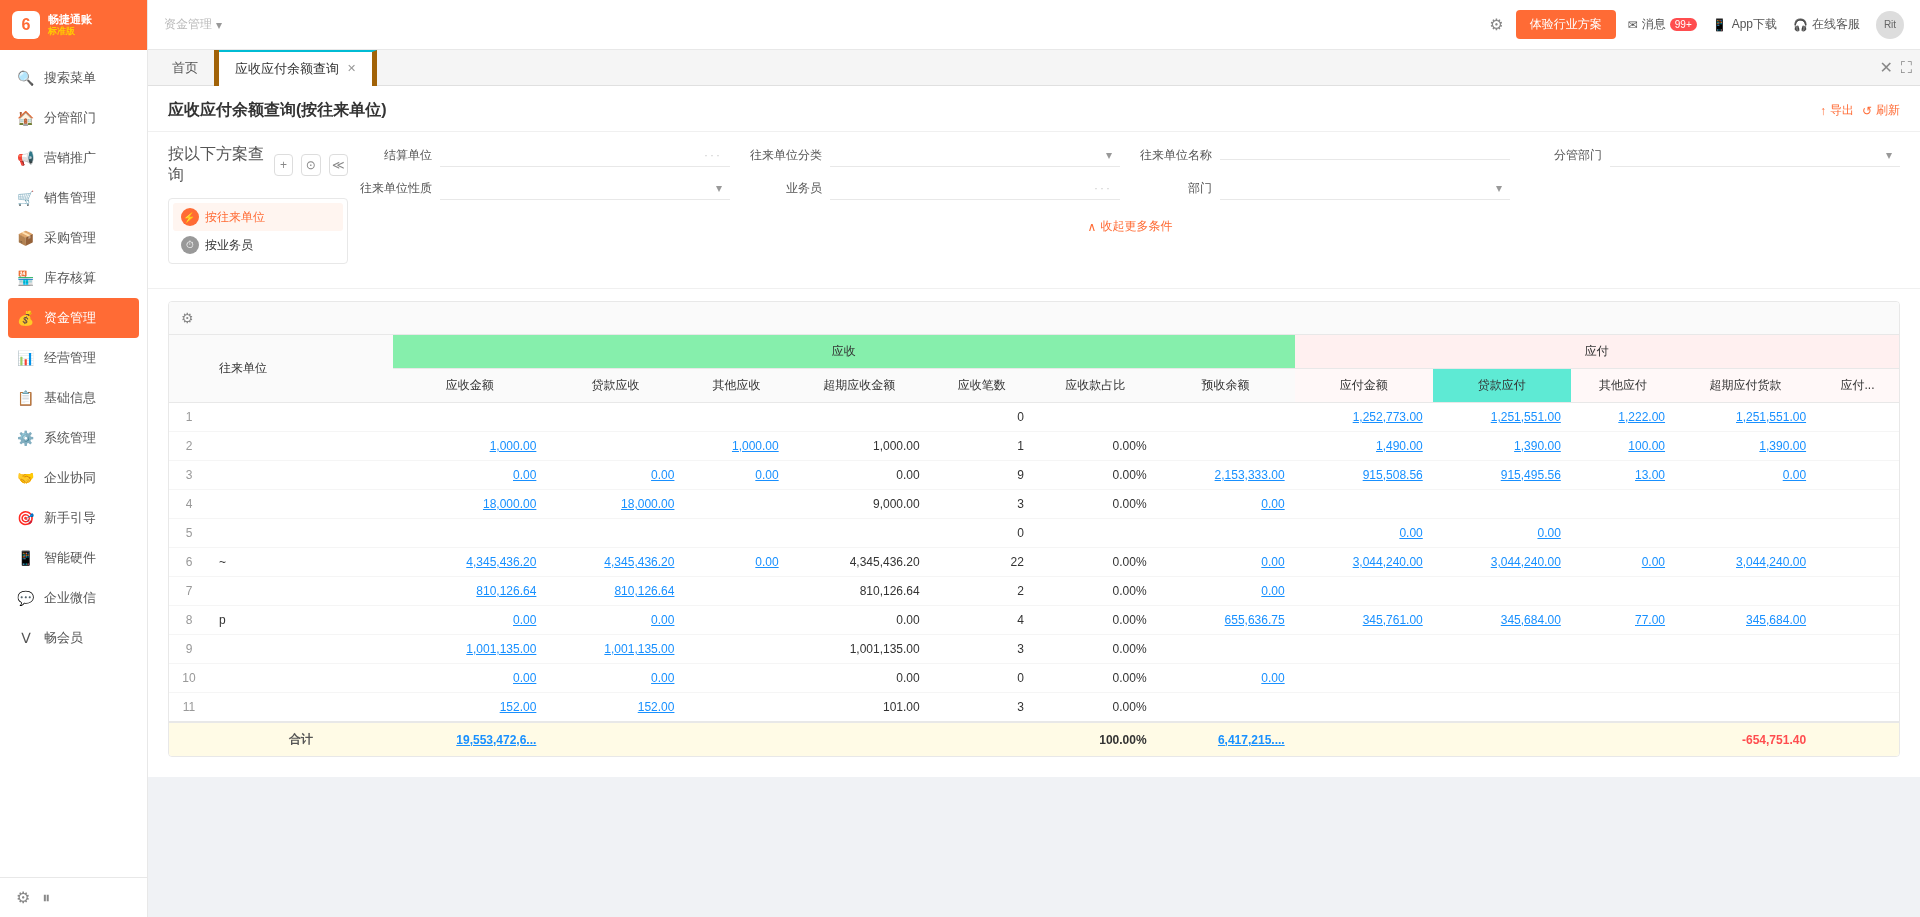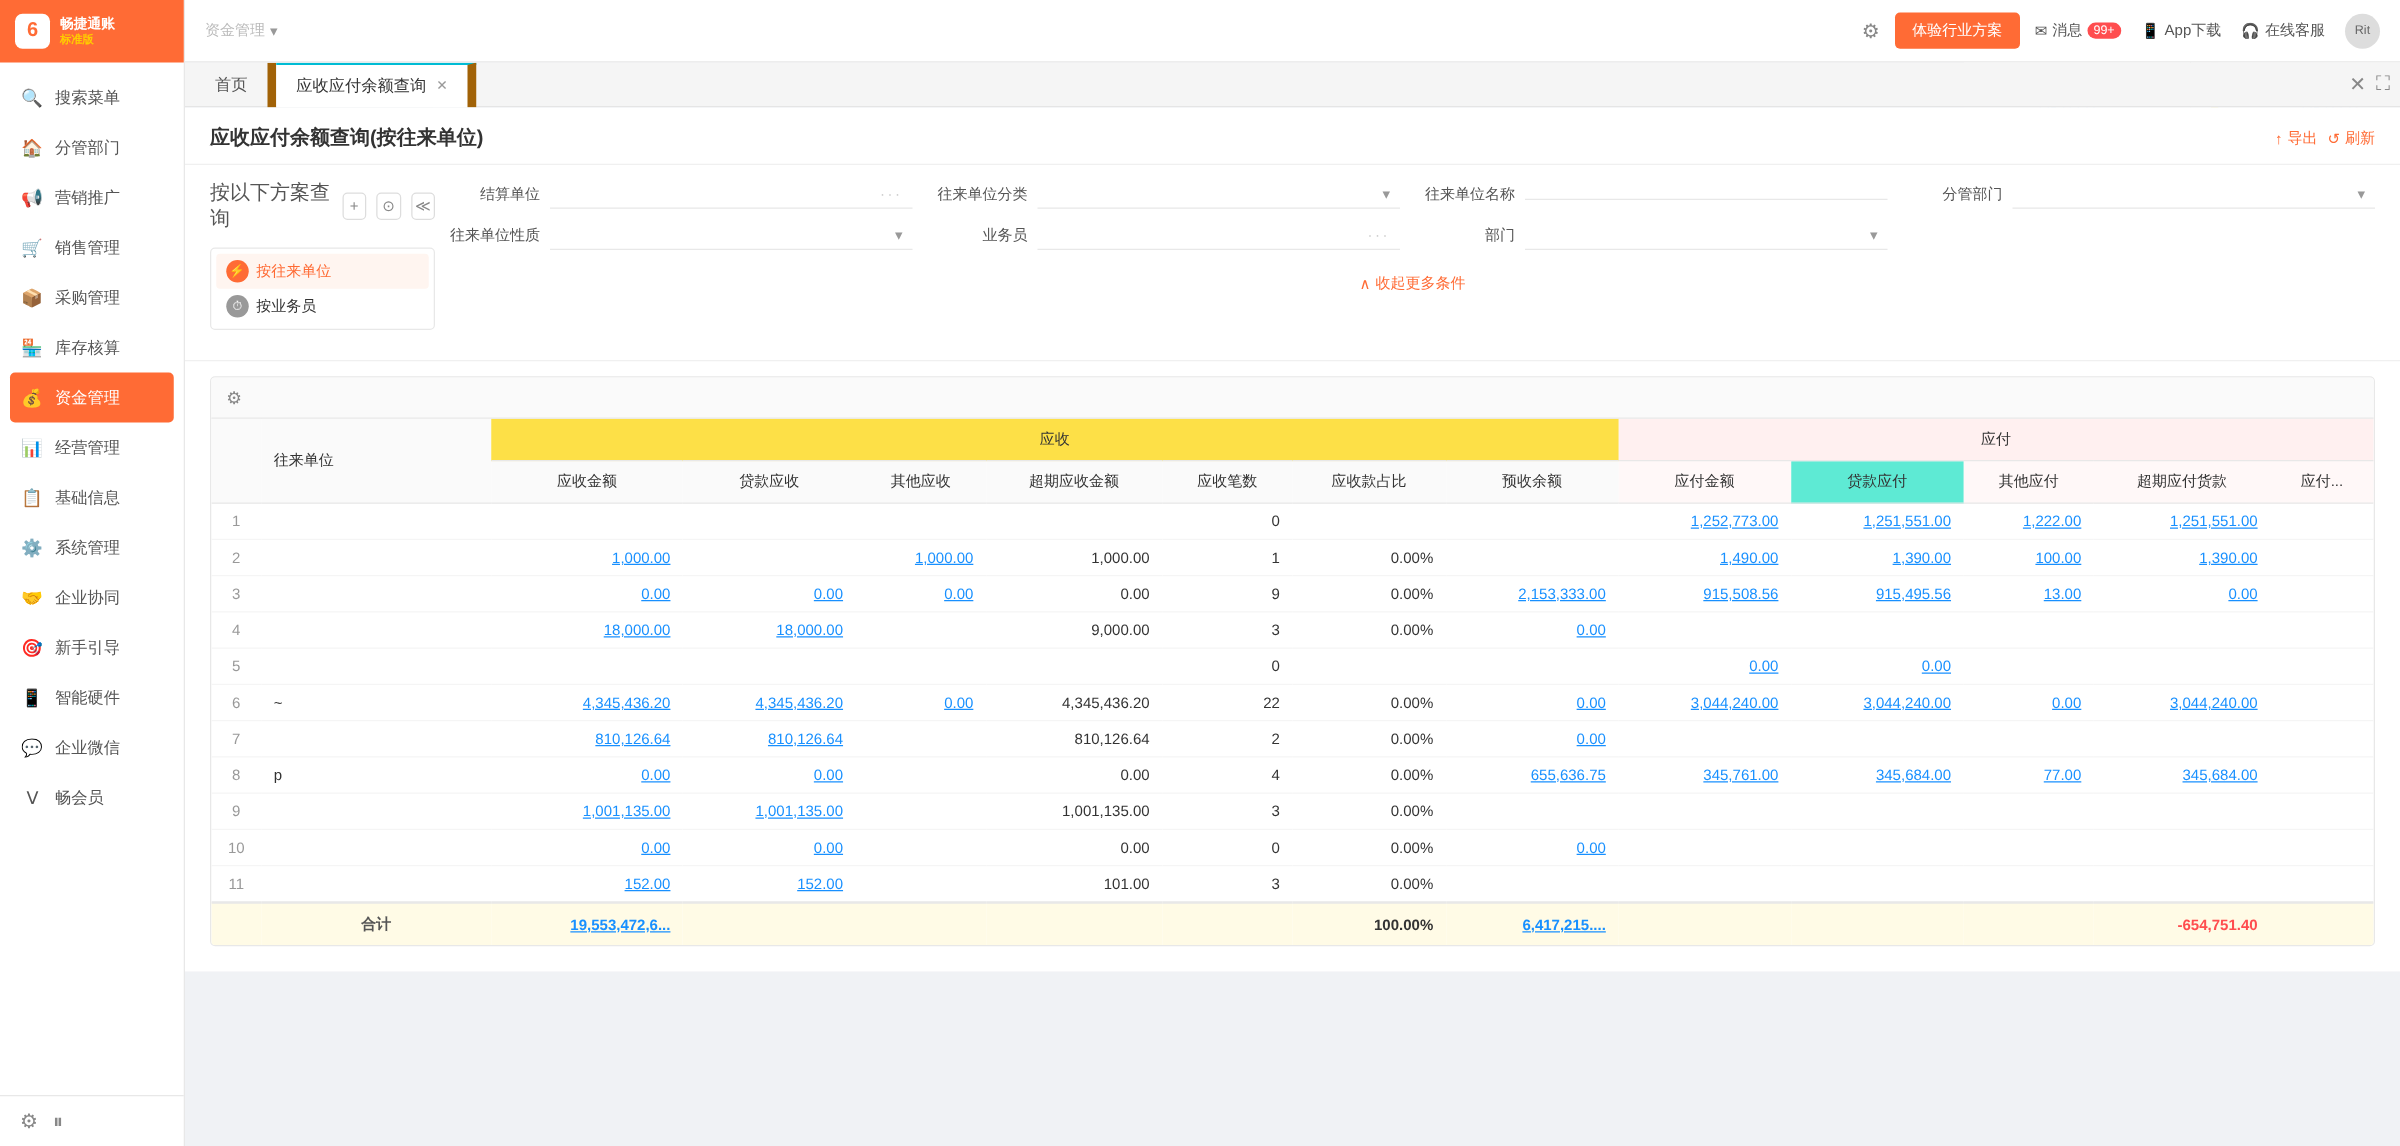--- a/index.html
+++ b/index.html
@@ -61,21 +61,21 @@
     }
     
     
     .tab-bar {
       background: #f5f5f5; border-bottom: 1px solid #e0e0e0;
       display: flex; align-items: center; height: 36px;
       padding: 0 8px;
     }
     .tab-item {
       padding: 0 16px; height: 36px; display: flex; align-items: center;
-      cursor: pointer; font-size: 13px; color: #555; border-right: 7px solid #a16207;
+      cursor: pointer; font-size: 13px; color: #555; border-right: 5px solid #a16207;
     }
     .tab-item.active {
       background: white; color: #333; border-bottom: 2px solid #00bcd4;
     }
     .tab-home { color: #555; }
     .tab-close { margin-left: 8px; color: #999; font-size: 11px; }
     .tab-bar-right { margin-left: auto; display: flex; align-items: center; gap: 8px; }
     .tab-bar-btn { font-size: 16px; color: #888; cursor: pointer; }
 
     
@@ -162,21 +162,21 @@
     
     table {
       width: 100%; border-collapse: collapse; font-size: 12px;
     }
     thead tr th {
       background: #fafafa; border-bottom: 1px solid #e8e8e8;
       padding: 8px 10px; text-align: center; color: #333; font-weight: normal;
       white-space: nowrap;
     }
     thead tr th.group-header {
-      background: #fde047; border-bottom: 1px solid #e8e8e8;
+      background: #86efac; border-bottom: 1px solid #e8e8e8;
     }
     tbody tr td {
       border-bottom: 1px solid #f5f5f5; padding: 7px 10px;
       text-align: right; color: #333; white-space: nowrap;
     }
     tbody tr td:first-child { text-align: center; color: #999; }
     tbody tr td.name-cell { text-align: left; }
     .link-cell { color: #1890ff; text-decoration: underline; cursor: pointer; }
     
     tfoot tr td {

